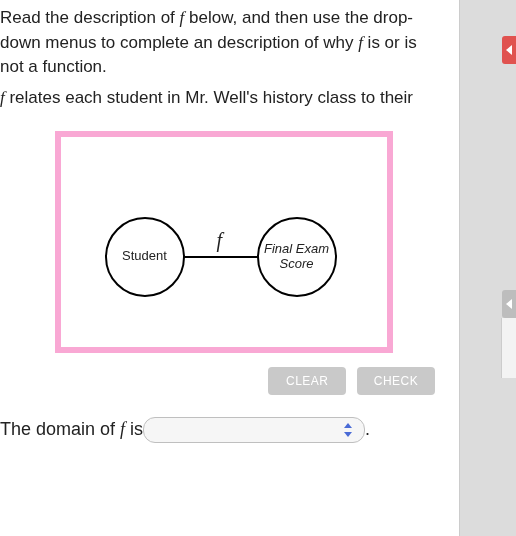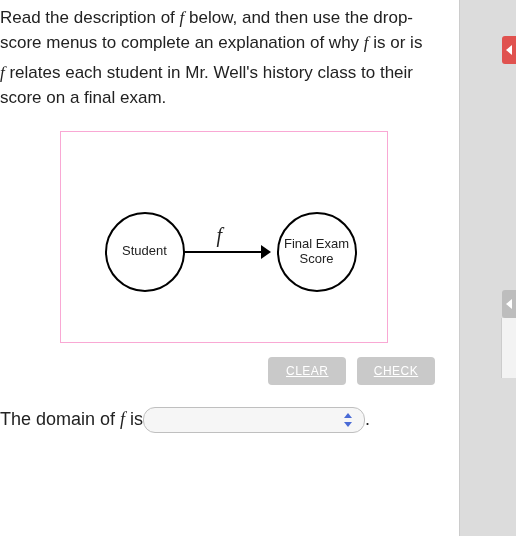--- a/index.html
+++ b/index.html
@@ -20,36 +20,36 @@
     box-sizing:border-box;
     padding:6px 12px 0 0;
     border-right:1px solid #ccc;
   }
   .instr{line-height:1.45;}
   .italic-f{font-family:"Times New Roman",serif;font-style:italic;}
   .relation{margin-top:6px;line-height:1.45;}
   .diagram-frame{
     margin:20px auto 14px auto;
     width:326px;height:210px;
-    border:1px solid #f9a8d4;
+    border:6px solid #f9a8d4;
     background:#fff;
     position:relative;
   }
   .dcircle{
     position:absolute;
     width:76px;height:76px;
     border:2px solid #000;
     border-radius:50%;
     top:80px;
     background:#fff;
     display:flex;align-items:center;justify-content:center;
     font-size:13px;text-align:center;line-height:1.15;
   }
   .c-left{left:44px;}
-  .c-right{left:216px;}
+  .c-right{left:196px;font-style:italic;}
   .map-line{
     position:absolute;
     top:119px;left:122px;
     width:82px;height:2px;
     background:#000;
   }
   .arrow-head{
     position:absolute;
     top:113px;left:200px;
     width:0;height:0;
@@ -75,21 +75,20 @@
     padding:7px 12px;
     border-radius:4px;
     background:#c9c9c9;
     color:#fff;
     font-size:12px;
     letter-spacing:0.5px;
     text-align:center;
     margin-left:6px;
     cursor:pointer;
     user-select:none;
-    text-decoration:underline;
   }
   .answer-row{
     margin-top:22px;
     font-size:18px;
     display:flex;
     align-items:center;
     gap:0;
   }
   .dropdown{
     position:relative;
@@ -135,26 +134,26 @@
     border-left:1px solid #ccc;
   }
 </style>
 </head>
 <body>
 
 <div class="panel">
 
   <div class="instr">
     <span>Read the description of </span><span class="italic-f">f</span><span> below, and then use the drop-</span><br>
-    <span>score menus to complete an explanation of why </span><span class="italic-f">f</span><span> is or is</span><br>
+    <span>down menus to complete an description of why </span><span class="italic-f">f</span><span> is or is</span><br>
+    <span>not a function.</span>
   </div>
 
   <div class="relation">
     <span class="italic-f">f</span><span> relates each student in Mr. Well's history class to their</span><br>
-    <span>score on a final exam.</span>
   </div>
 
   <div class="diagram-frame">
     <div class="dcircle c-left">
       <span>Student</span>
     </div>
     <div class="map-line"></div>
     <div class="arrow-head"></div>
     <div class="map-label">f</div>
     <div class="dcircle c-right">

